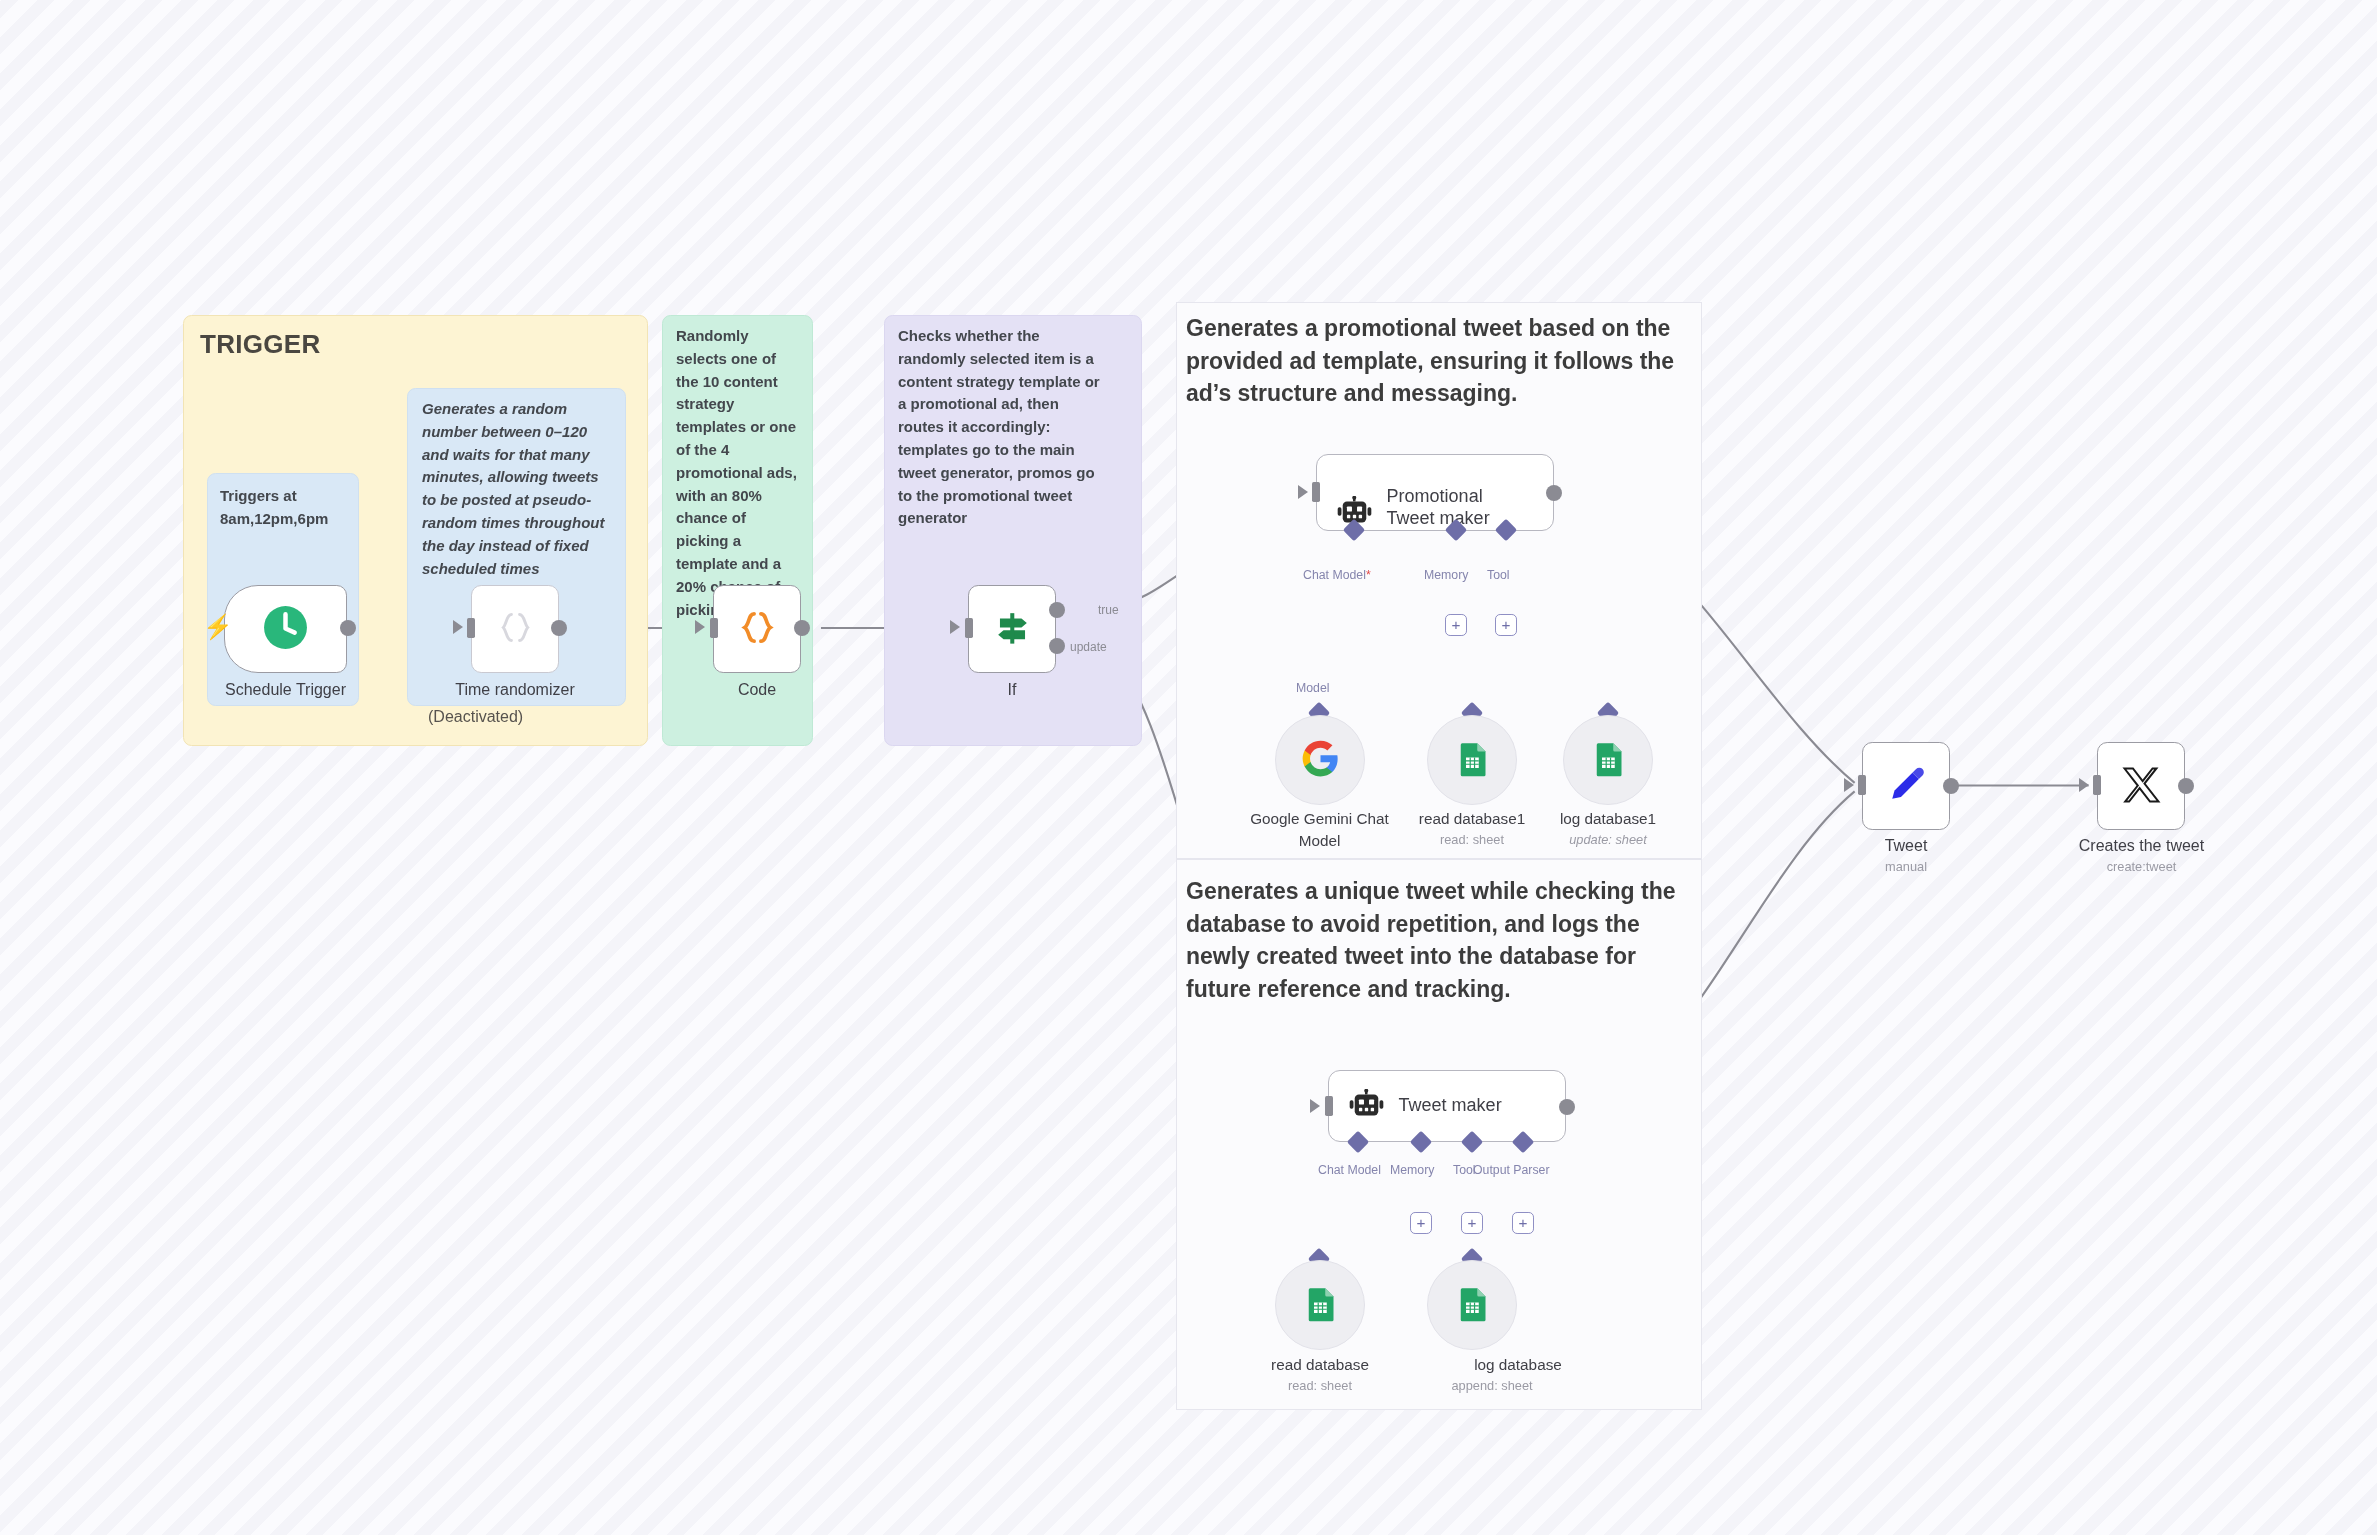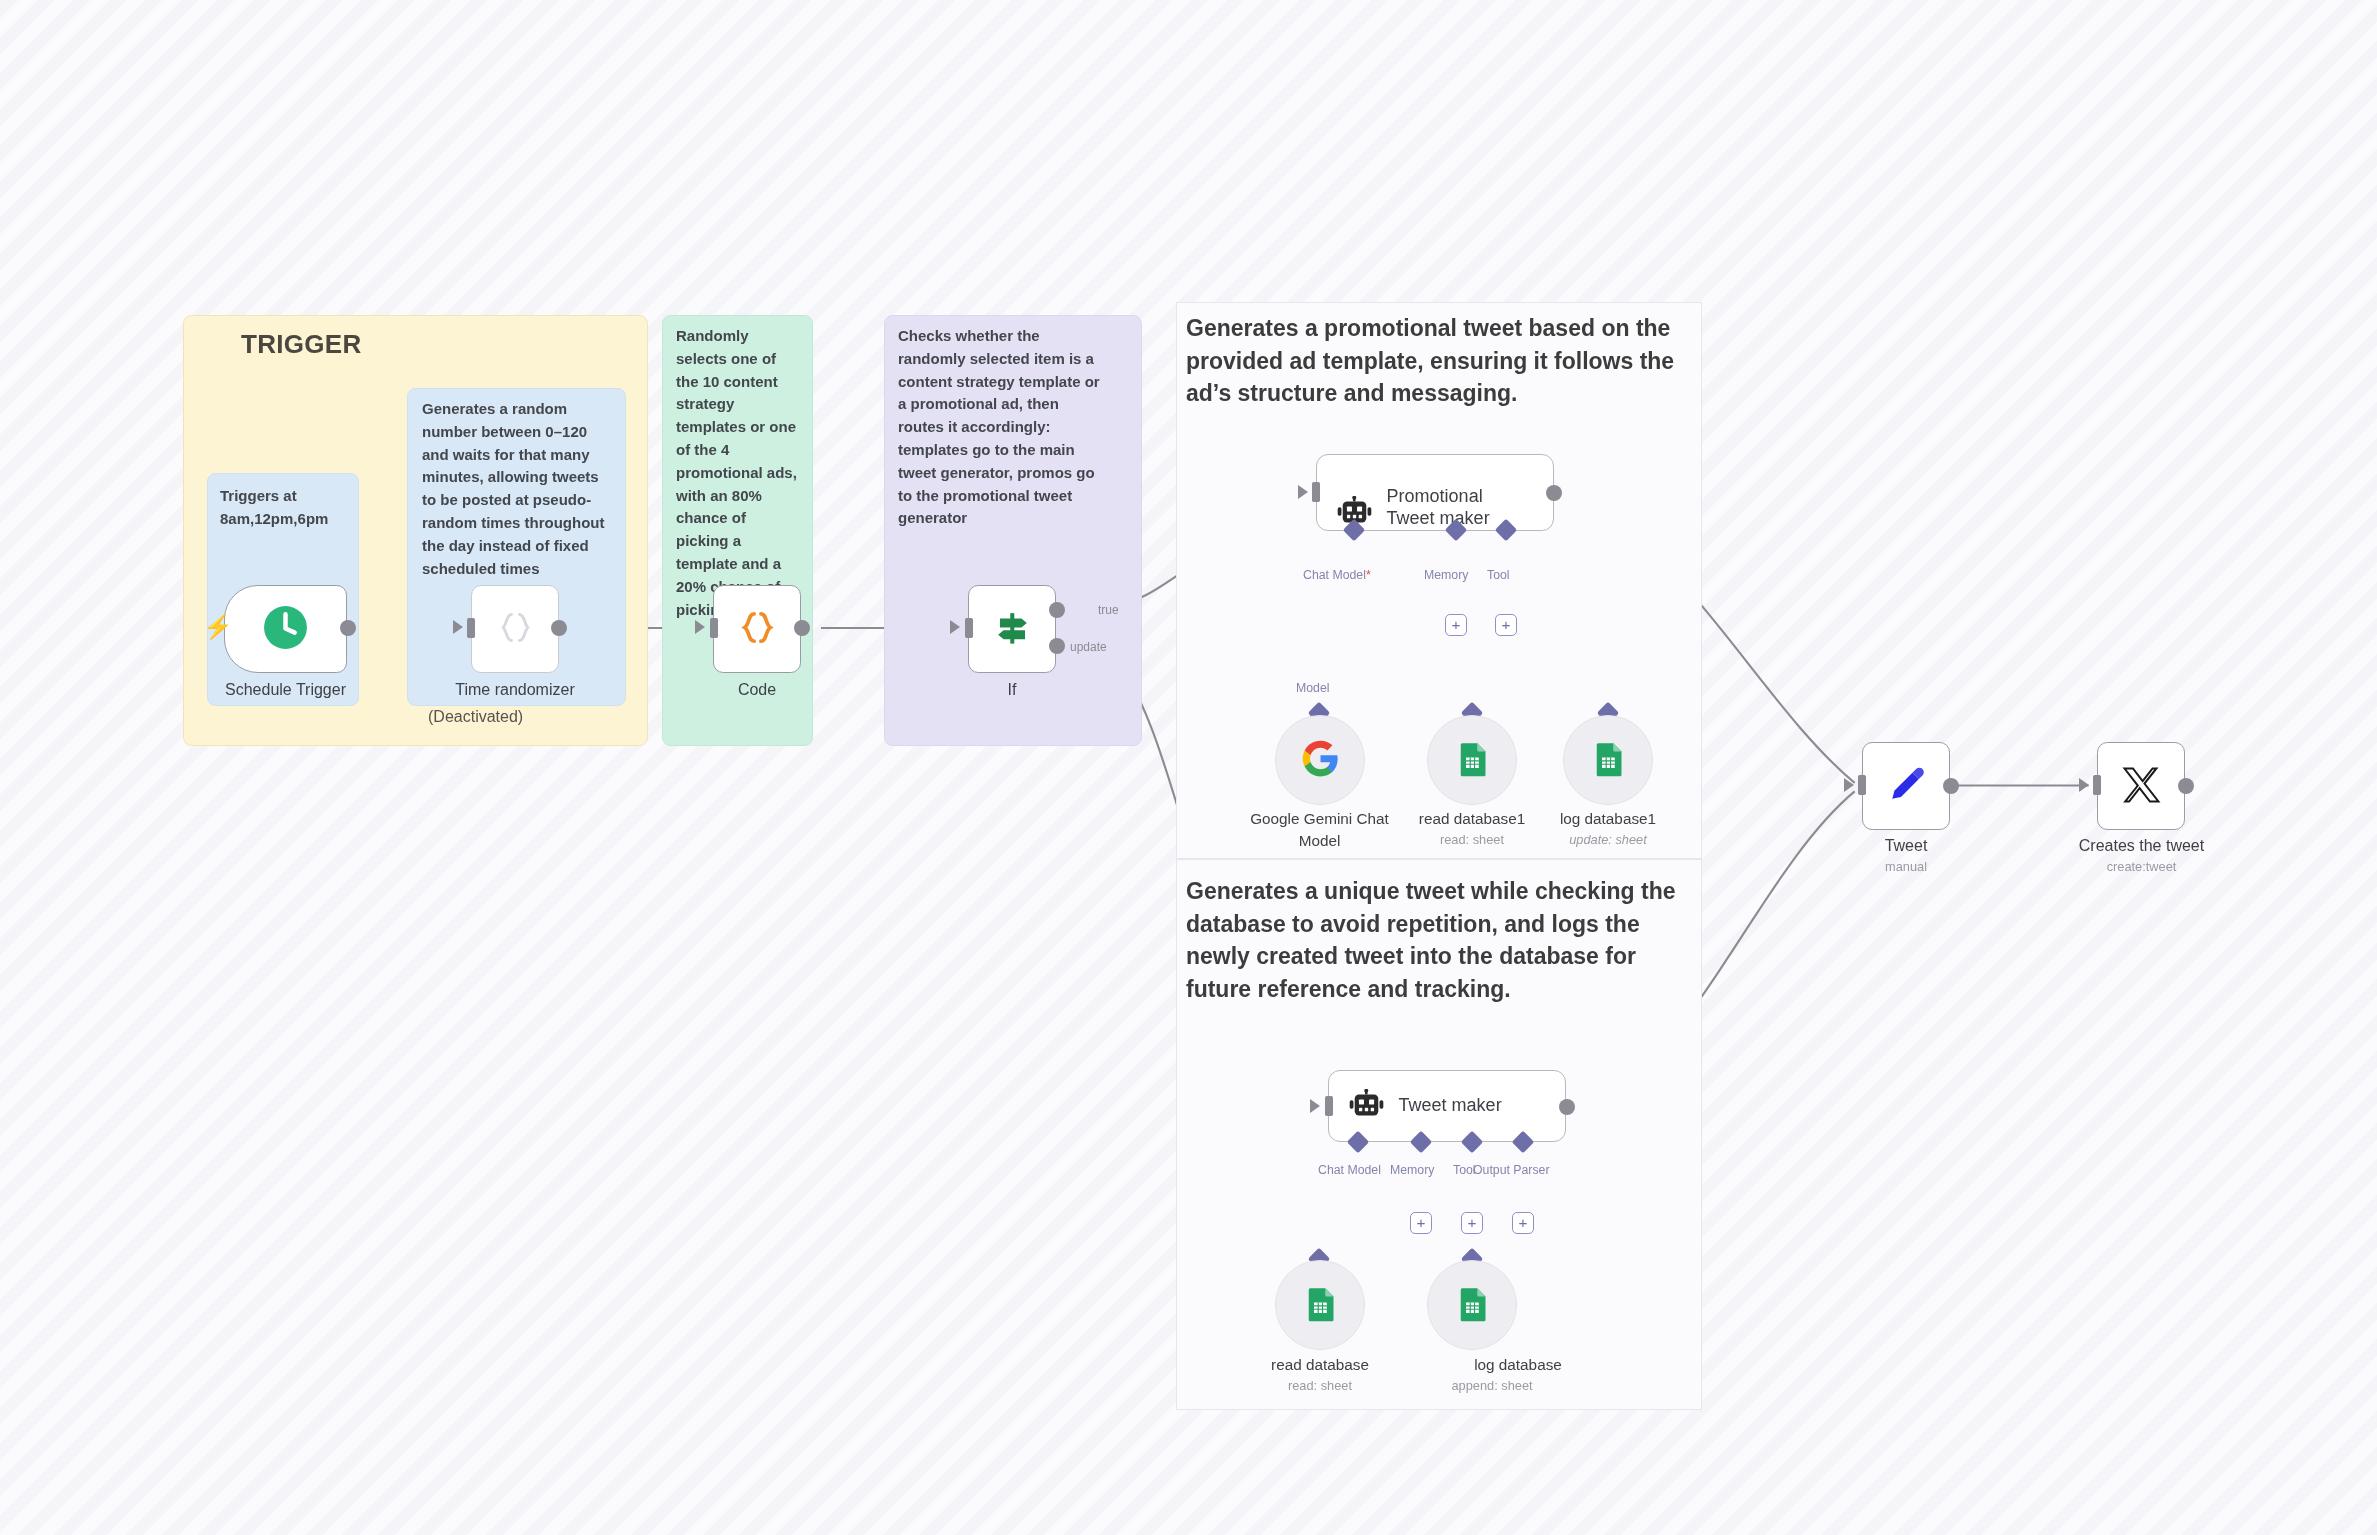--- a/index.html
+++ b/index.html
@@ -22,21 +22,20 @@
 
   
   .sticky { border-radius: 8.5px; }
   .sticky-trigger {
     background: #fdf4d3;
     border: 0.9px solid #f2e4b5;
   }
   .sticky-title {
     font-size: 26px; font-weight: 700; color: #4a4741;
     letter-spacing: 0.3px;
-    margin-left: 41px;
   }
   .sticky-blue {
     background: #d9e8f6;
     border: 0.9px solid #cfe0f0;
     border-radius: 8.5px;
   }
   .sticky-green {
     background: #cdf0e0;
     border: 0.9px solid #bfe9d5;
     border-radius: 8.5px;
@@ -190,21 +189,21 @@
     <path d="M 1610 1395 C 1560 1420, 1500 1450, 1551 1478" stroke="#8585c0" stroke-width="2.5" fill="none" stroke-dasharray="9 8"></path>
   </svg>
 
   <div class="abs sticky sticky-trigger" style="left:183px; top:315px; width:465px; height:431px;"></div>
   <div class="abs sticky-title" style="left:200px; top:329px;">TRIGGER</div>
 
   <div class="abs sticky-blue" style="left:207px; top:473px; width:152px; height:233px;"></div>
   <div class="abs note-text" style="left:220px; top:485px; width:128px;">Triggers at 8am,12pm,6pm</div>
 
   <div class="abs sticky-blue" style="left:407px; top:388px; width:219px; height:318px;"></div>
-  <div class="abs note-text" style="left:422px; top:398px; width:189px;">Generates a random number between 0–120 and waits for that many minutes, allowing tweets to be posted at pseudo-random times throughout the day instead of fixed scheduled times</div>
+  <div class="abs note-text" style="left:422px; top:398px; width:189px;font-style:italic;">Generates a random number between 0–120 and waits for that many minutes, allowing tweets to be posted at pseudo-random times throughout the day instead of fixed scheduled times</div>
 
   <div class="abs node node-trigger" style="left:224px; top:585px; width:123px; height:88px;">
     <span style="display:block;">
       <svg width="49" height="49" viewBox="0 0 48 48">
         <circle cx="24" cy="24" r="21" fill="#29b77b"></circle>
         <path d="M24 11 L24 25 L33 29" stroke="#fff" stroke-width="4.4" fill="none" stroke-linecap="round" stroke-linejoin="round"></path>
       </svg>
     </span>
   </div>
   <div class="bolt" style="left:203px; top:615px;">⚡</div>

